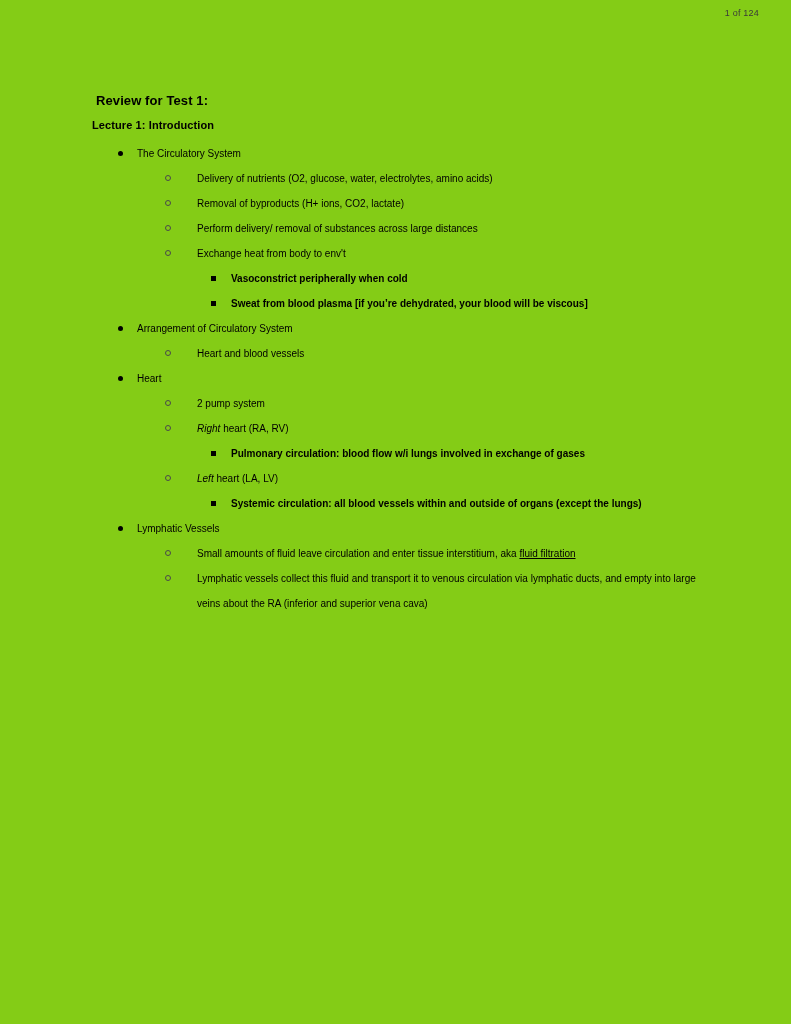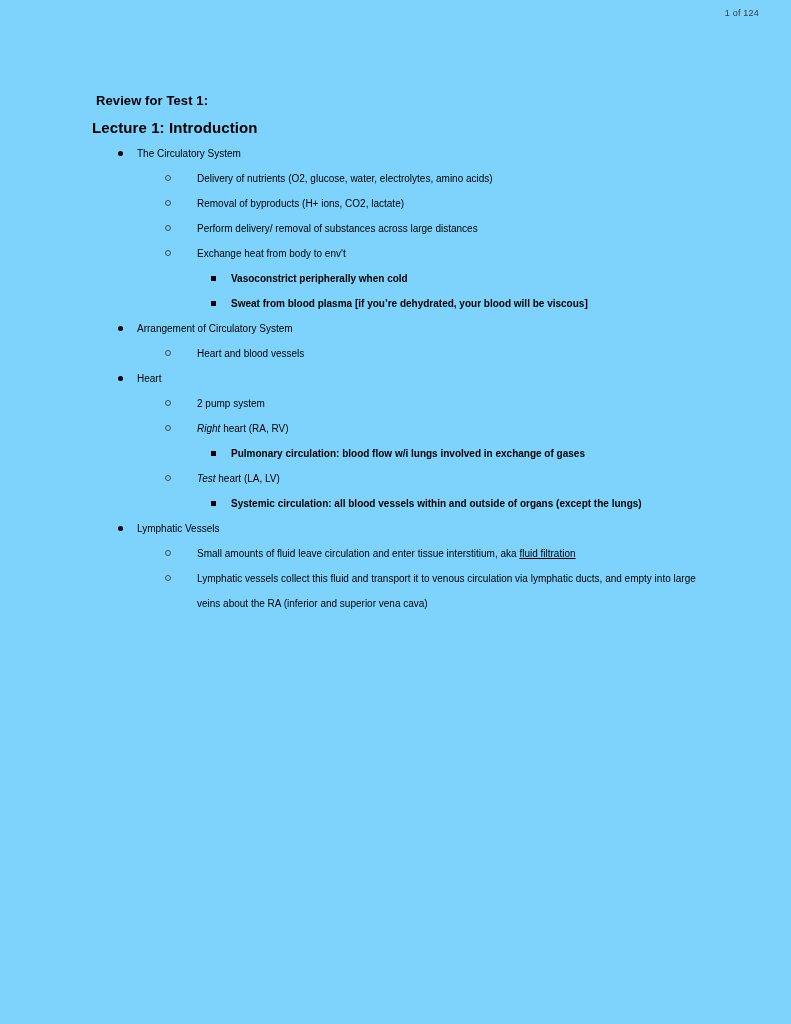--- a/index.html
+++ b/index.html
@@ -13,21 +13,21 @@
     position: relative;
     font-family: "Liberation Sans", sans-serif;
     color: #000000;
     overflow: hidden;
   }
 
   .page {
     position: relative;
     width: 791px;
     height: 1024px;
-    background: #7dd3fc;
+    background: #84cc16;
   }
 
   
   .page-header {
     position: absolute;
     top: 8px;
     right: 32px;
     font-size: 9px;
     color: #3a3a3a;
     letter-spacing: .2px;
@@ -49,21 +49,21 @@
     font-size: 13px;
     font-weight: bold;
     letter-spacing: .1px;
     white-space: nowrap;
   }
 
   .doc-subtitle {
     position: absolute;
     left: 92px;
     top: 119px;
-    font-size: 15px;
+    font-size: 11px;
     font-weight: bold;
     letter-spacing: .1px;
     white-space: nowrap;
   }
 
   .outline {
     position: absolute;
     left: 0;
     top: 141px;
     width: 791px;
@@ -220,21 +220,21 @@
         <span class="txt"><i class="em">Right</i><span> heart (RA, RV)</span></span>
       </div>
 
       <div class="li lvl3">
         <span class="bullet b-square"></span>
         <span class="txt">Pulmonary circulation: blood flow w/i lungs involved in exchange of gases</span>
       </div>
 
       <div class="li lvl2">
         <span class="bullet b-circle"></span>
-        <span class="txt"><i class="em">Test</i><span> heart (LA, LV)</span></span>
+        <span class="txt"><i class="em">Left</i><span> heart (LA, LV)</span></span>
       </div>
 
       <div class="li lvl3">
         <span class="bullet b-square"></span>
         <span class="txt">Systemic circulation: all blood vessels within and outside of organs (except the lungs)</span>
       </div>
 
       <div class="li lvl1">
         <span class="bullet b-disc"></span>
         <span class="txt">Lymphatic Vessels</span>

